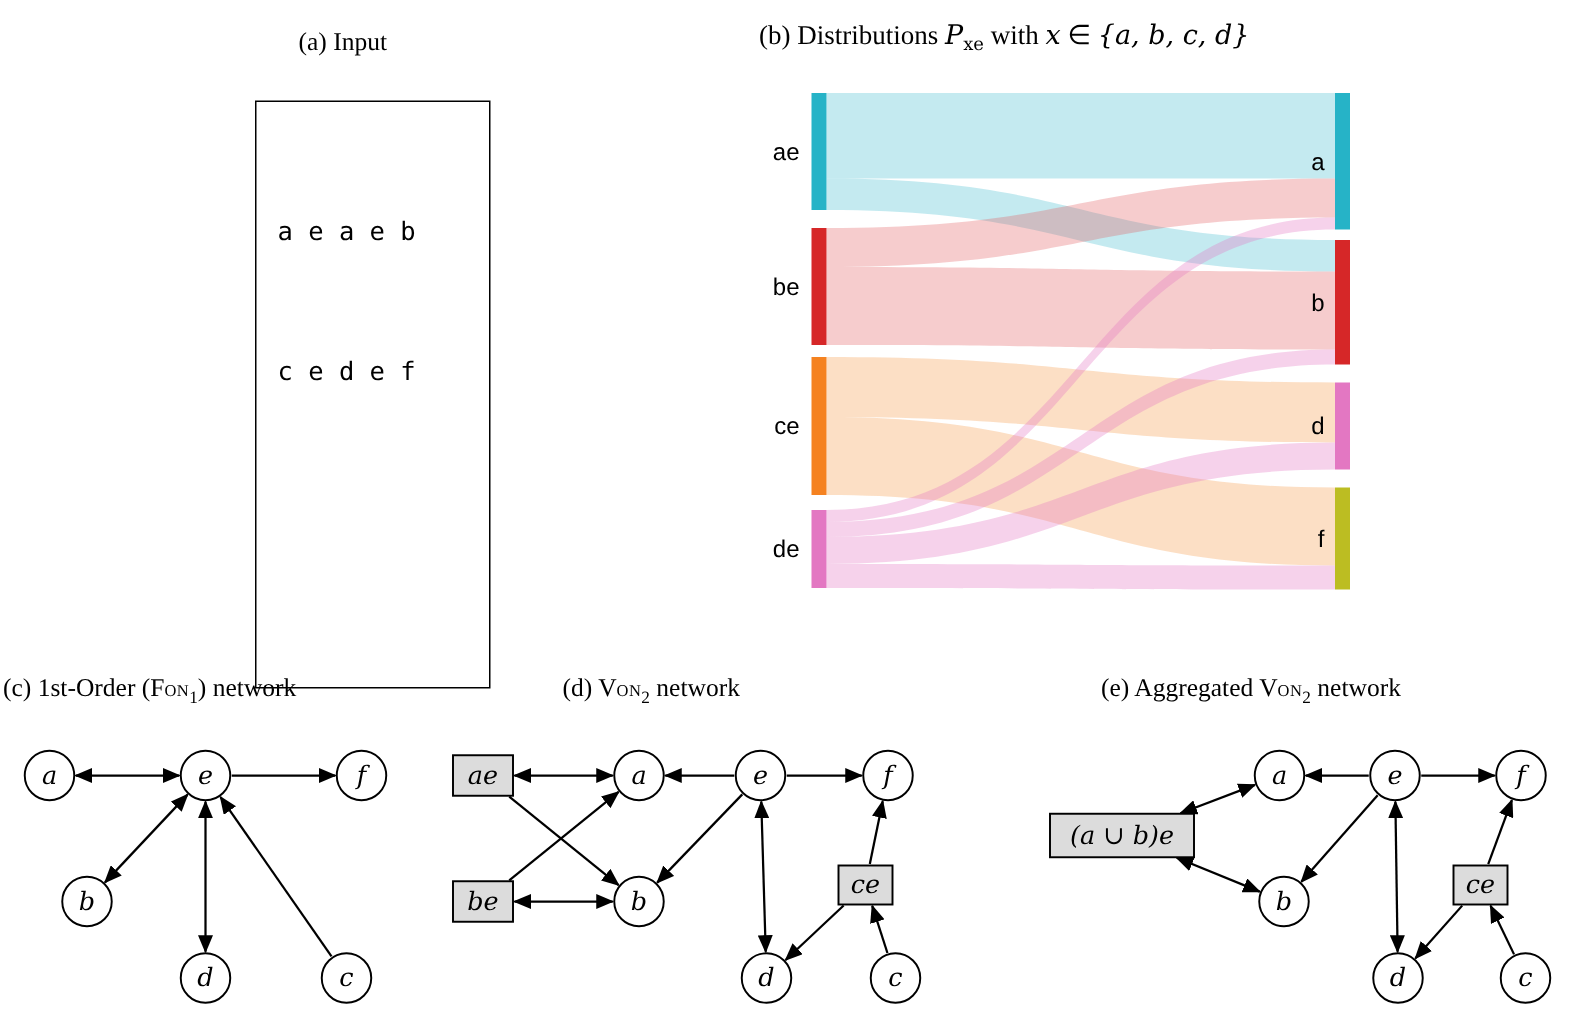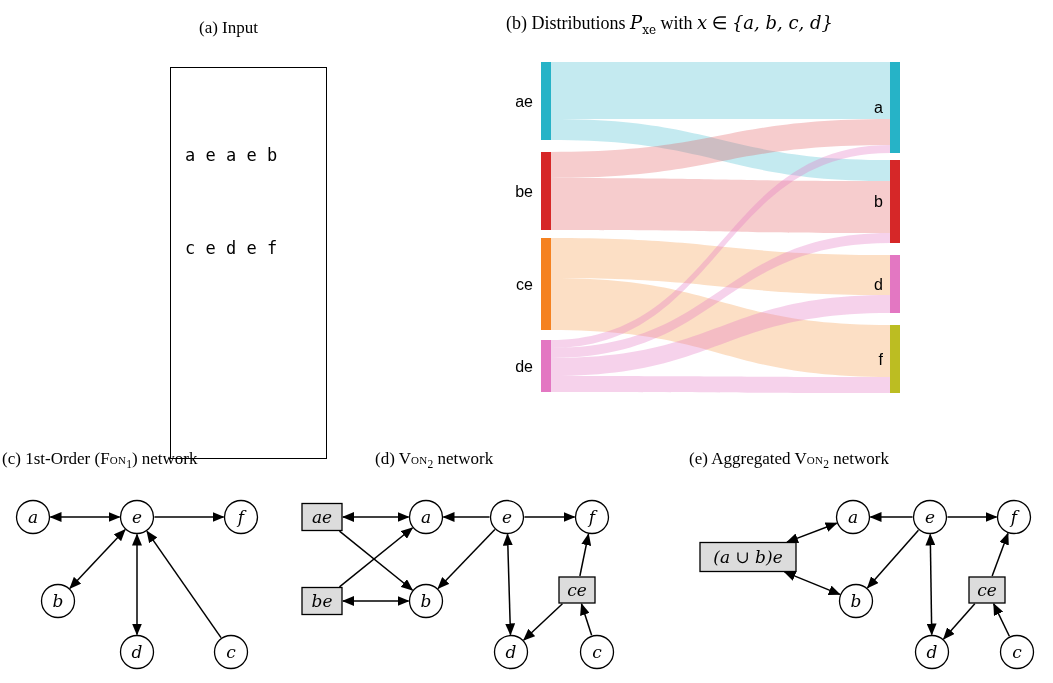--- a/index.html
+++ b/index.html
@@ -20,21 +20,21 @@
   }
 
   
   #panel-b-title { left:506px; top:12px; font-size:18px; }
   .math { font-style:italic; font-family:"DejaVu Serif", serif; }
   sub.msub { font-size:12px; font-family:"DejaVu Serif", serif; }
 
   
   #panel-c-title { left:2px;   top:449px; font-size:17px; }
   #panel-d-title { left:375px; top:449px; font-size:17px; }
-  #panel-e-title { left:689px; top:449px; font-size:17px; }
+  #panel-e-title { left:734px; top:449px; font-size:17px; }
   .sc   { text-transform:uppercase; font-size:11px; letter-spacing:0.3px; }
   sub.ssub { font-size:11.5px; }
 
   
   #fig { left:0; top:0; }
   .node-label   { font-family:"DejaVu Serif", serif; font-style:italic; font-size:17px; }
   .sankey-label { font-family:"Liberation Sans", sans-serif; font-size:16px; }
 </style>
 </head>
 <body>

